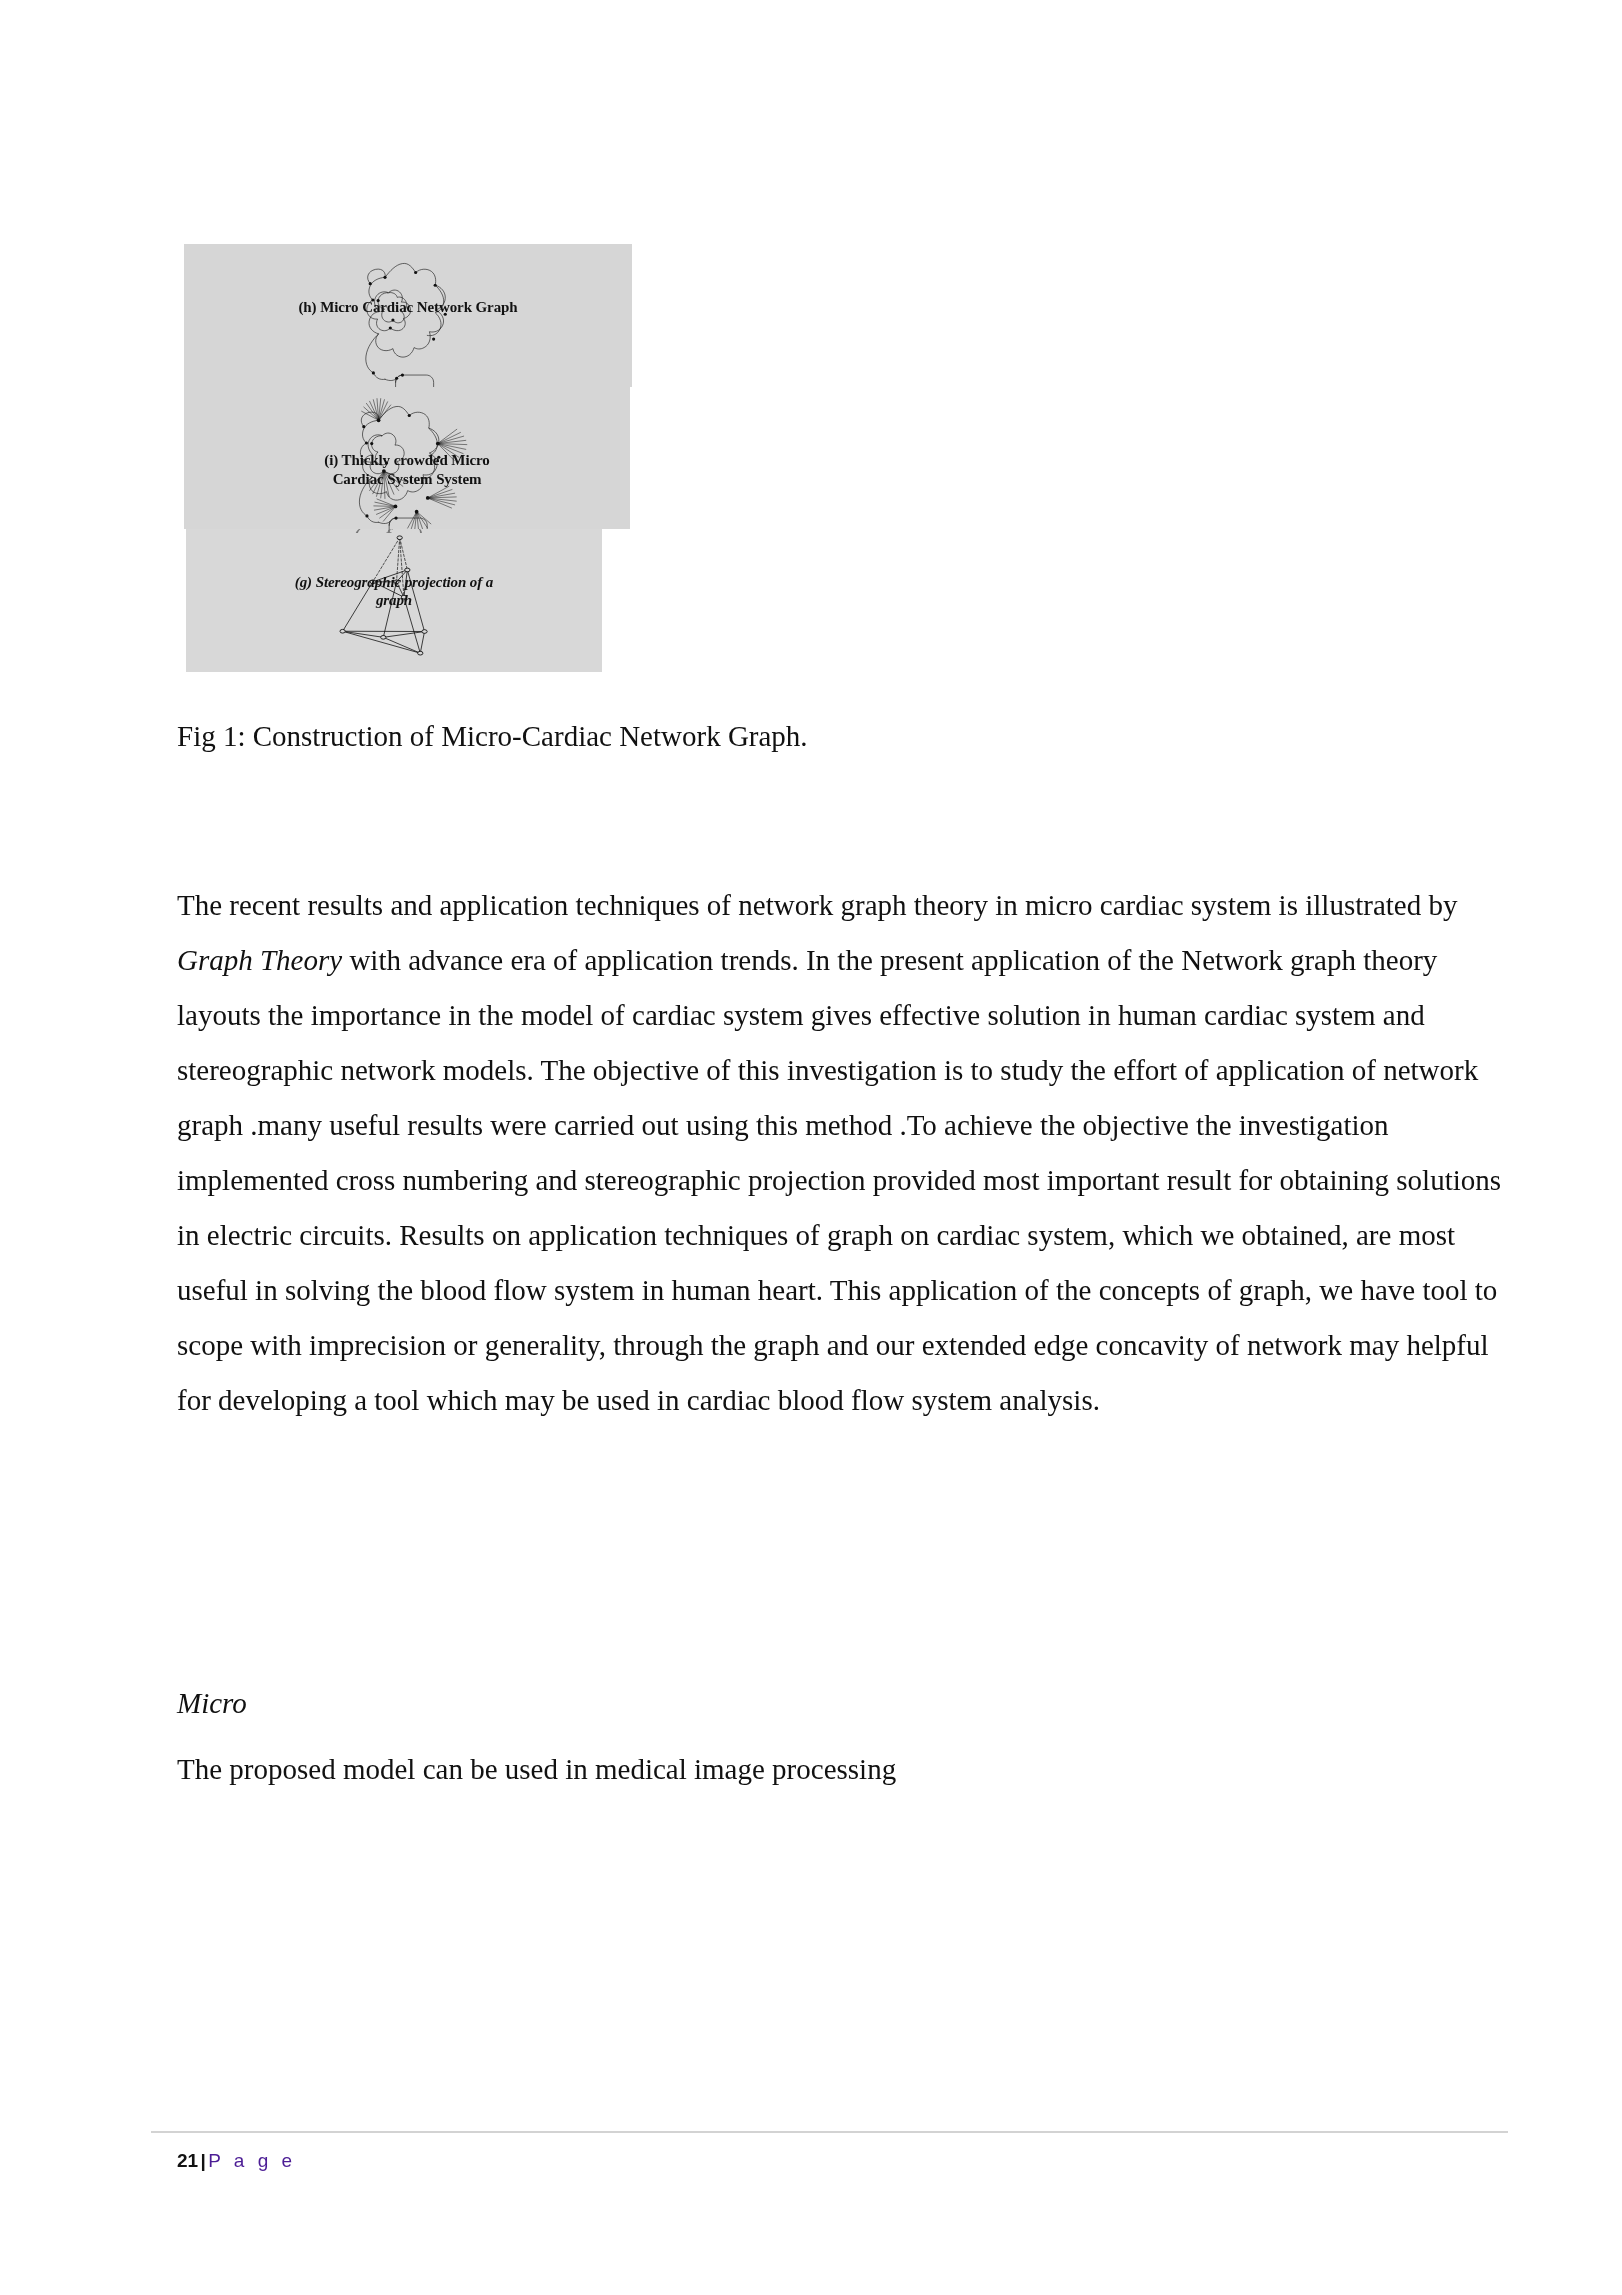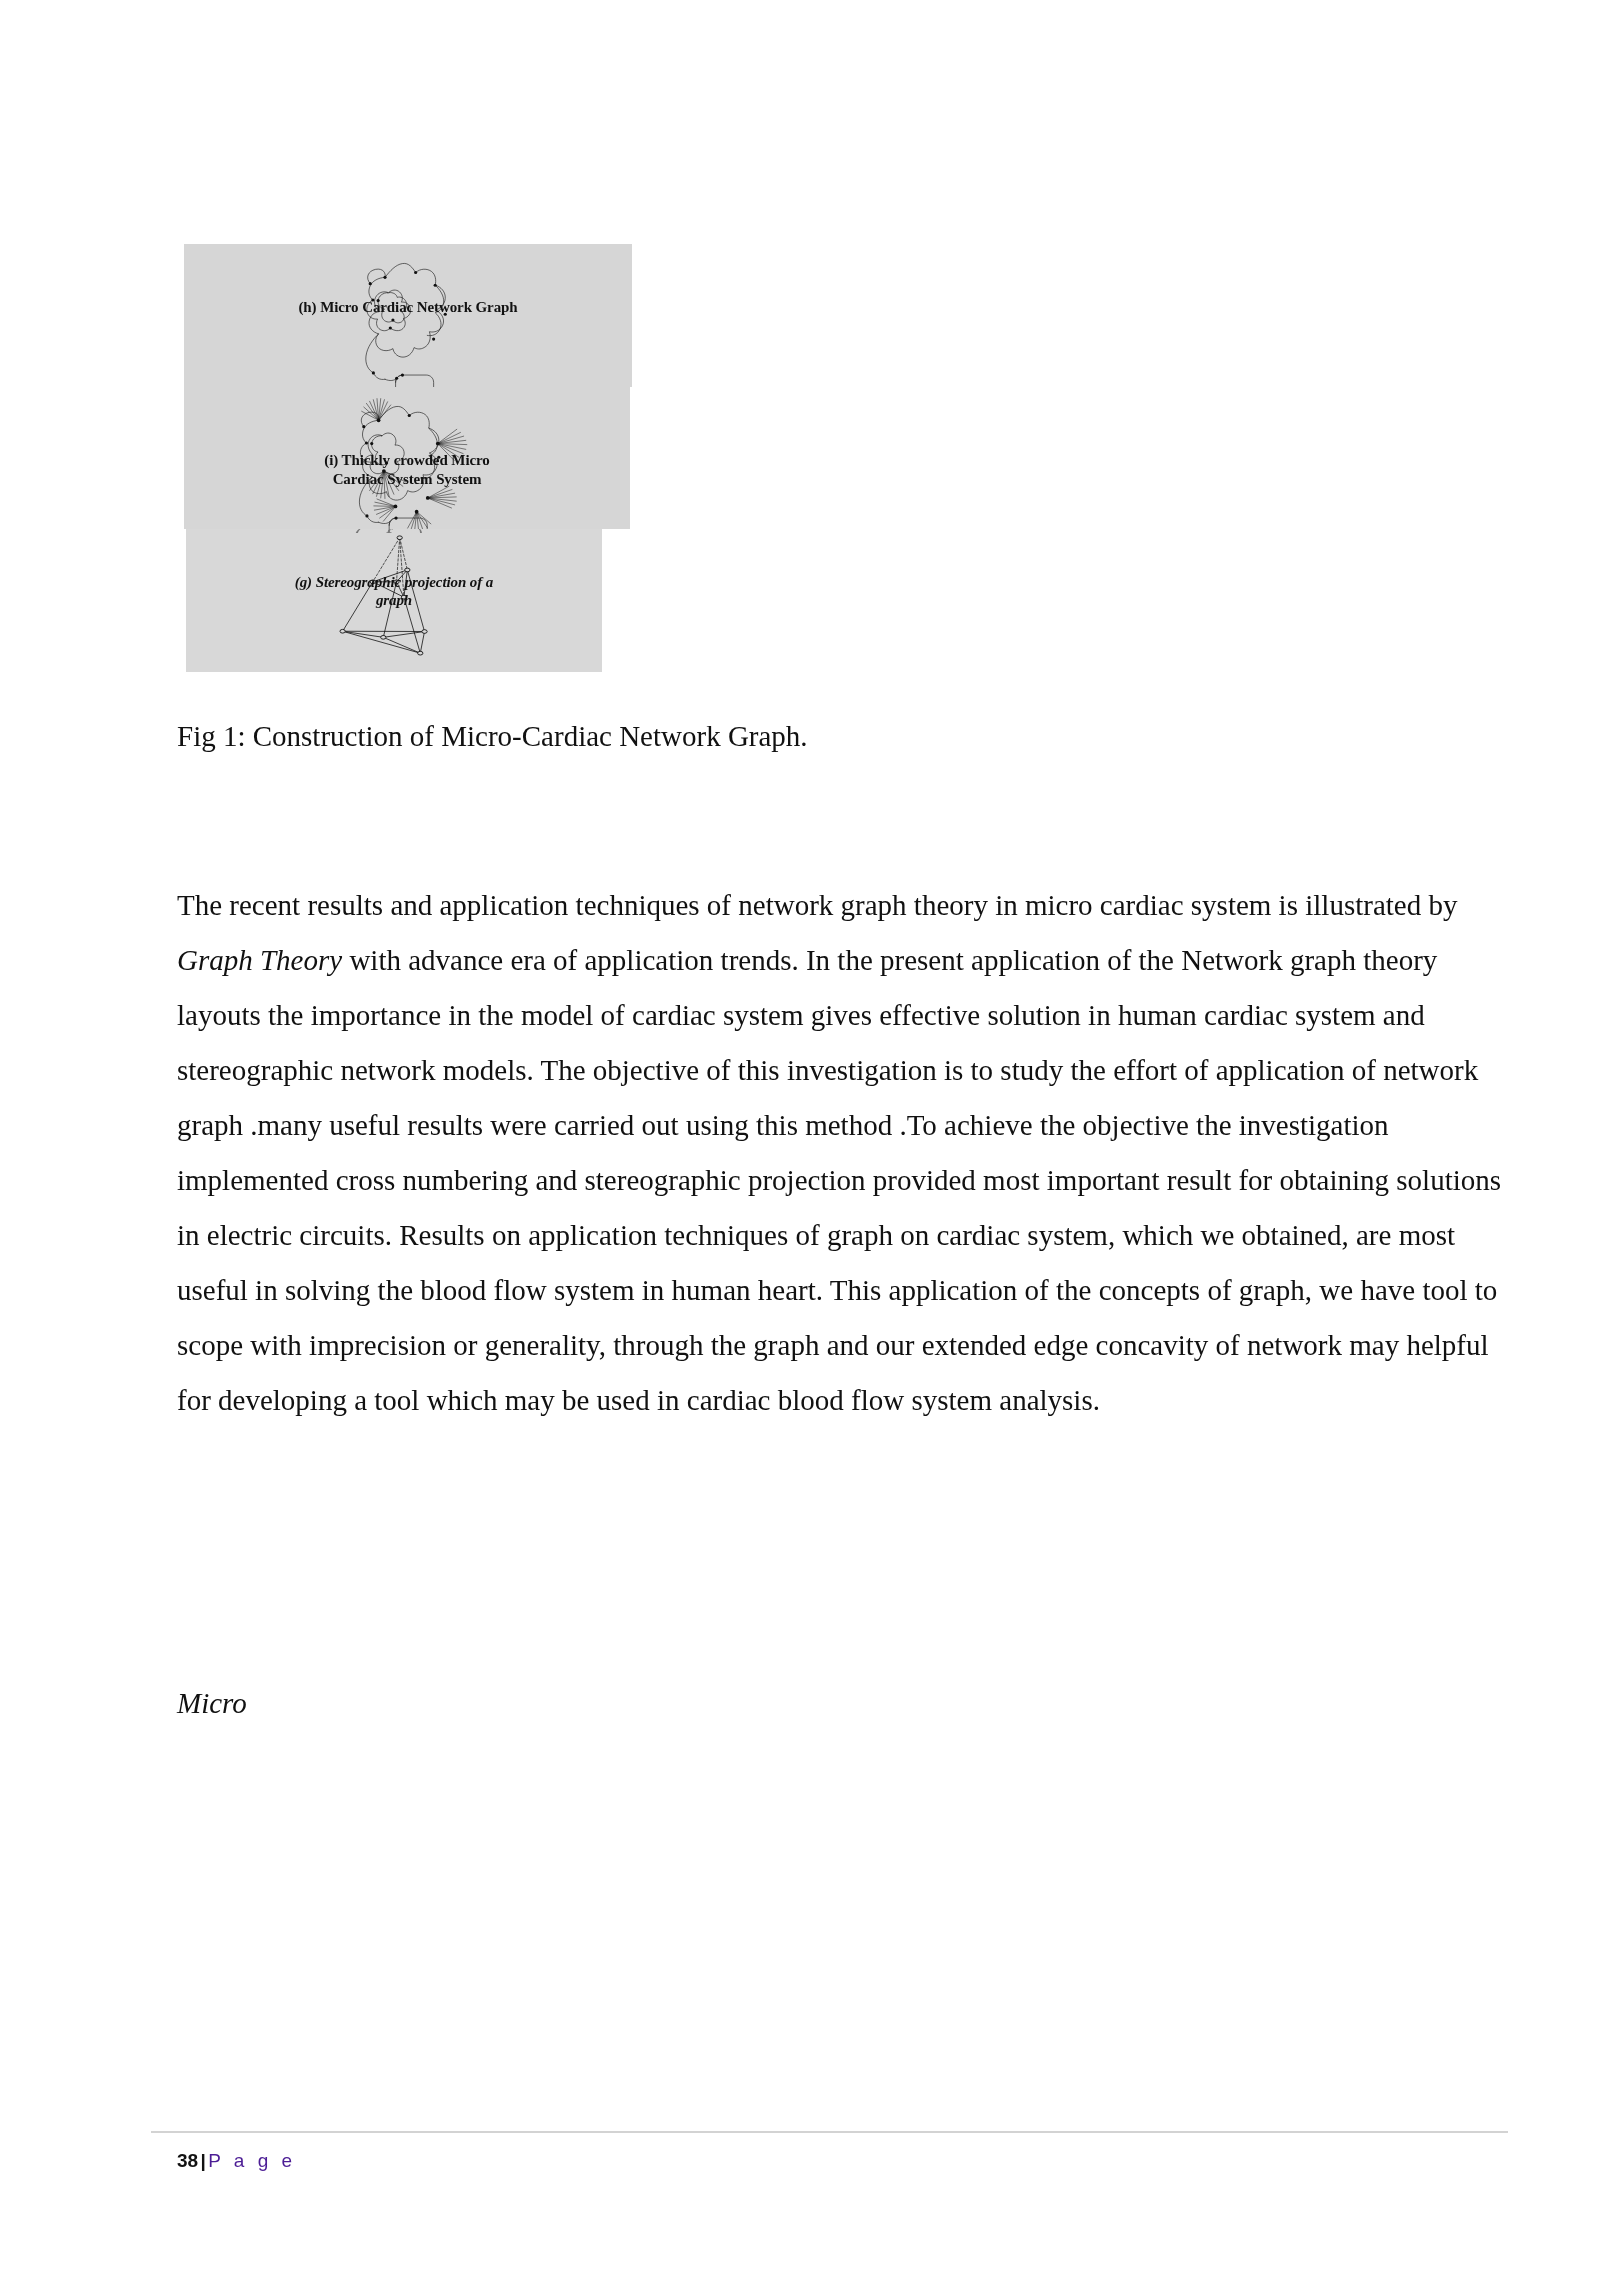--- a/index.html
+++ b/index.html
@@ -409,18 +409,19 @@
       </div>
 
     </div>
   </div>
 
   <div class="fig-caption">Fig 1: Construction of Micro-Cardiac Network Graph.</div>
 
   <div class="body-para"><span>The recent results and application techniques of network graph theory in micro cardiac system is illustrated by </span><em>Graph Theory</em><span> with advance era of application trends. In the present application of the Network graph theory layouts the importance in the model of cardiac system gives effective solution in human cardiac system and stereographic network models. The objective of this investigation is to study the effort of application of network graph .many useful results were carried out using this method .To achieve the objective the investigation implemented cross numbering and stereographic projection provided most important result for obtaining solutions in electric circuits. Results on application techniques of graph on cardiac system, which we obtained, are most useful in solving the blood flow system in human heart. This application of the concepts of graph, we have tool to scope with imprecision or generality, through the graph and our extended edge concavity of network may helpful for developing a tool which may be used in cardiac blood flow system analysis.</span></div>
 
   <div class="scope-heading">Micro</div>
+  <div class="scope-text">The proposed model can be used in medical image processing</div>
 
   <div class="footer-rule"></div>
-  <div class="footer-text"><span class="footer-num">38</span><span class="footer-sep">|</span><span class="footer-word">P a g e</span></div>
+  <div class="footer-text"><span class="footer-num">21</span><span class="footer-sep">|</span><span class="footer-word">P a g e</span></div>
 
 </div>
 
 
 </body></html>

